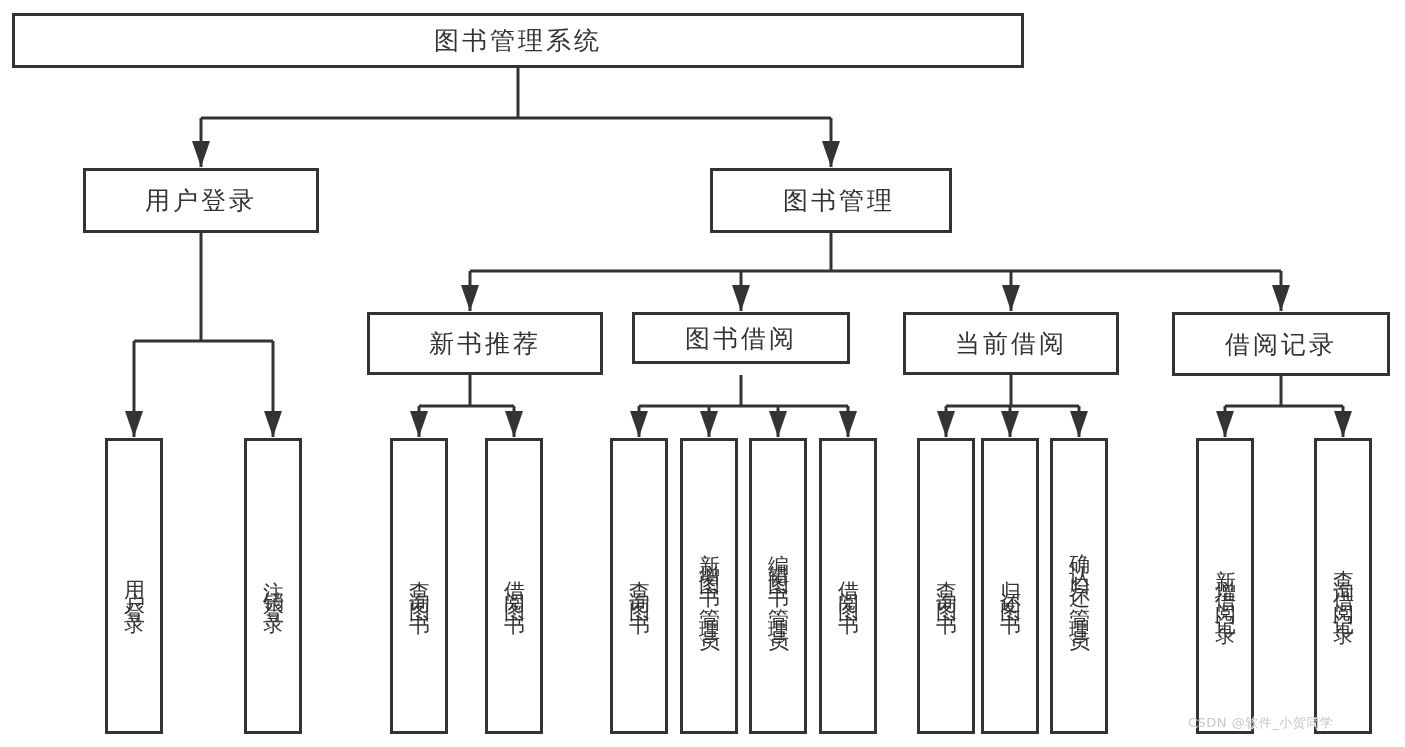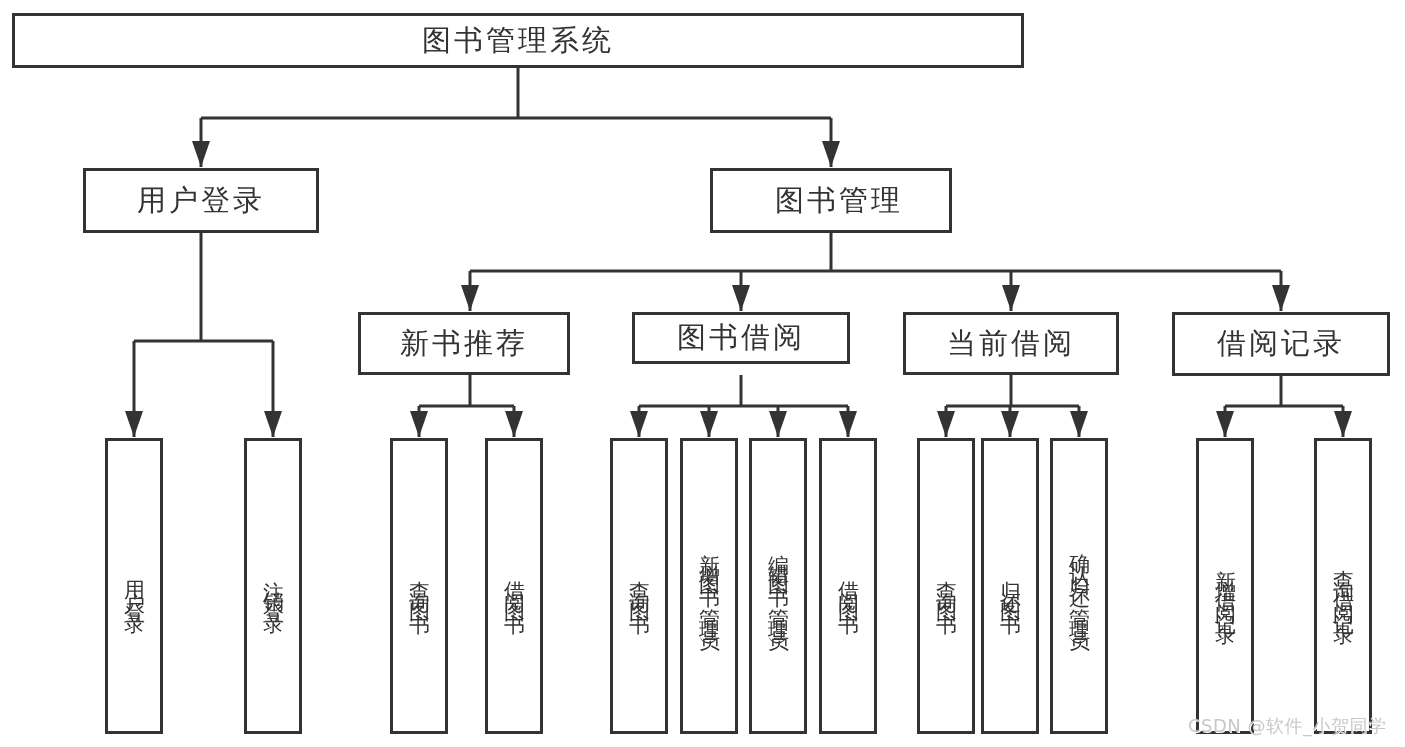--- a/index.html
+++ b/index.html
@@ -20,37 +20,37 @@
     position: absolute;
     box-sizing: border-box;
     background: #ffffff;
     border: 3px solid #333333;
     color: #333333;
     display: flex;
     align-items: center;
     justify-content: center;
   }
   .h-node {
-    font-size: 29px;
+    font-size: 25px;
     letter-spacing: 3px;
     white-space: nowrap;
   }
   .v-node span {
     writing-mode: vertical-rl;
     text-orientation: mixed;
     font-size: 21px;
     letter-spacing: 11px;
     color: #333333;
     line-height: 1;
   }
   .watermark {
     position: absolute;
     left: 1188px;
     top: 714px;
-    font-size: 18px;
+    font-size: 13px;
     letter-spacing: 0.5px;
     color: #c8c8c8;
     text-shadow: 1px 1px 0 #ffffff;
     white-space: nowrap;
     z-index: 5;
   }
 </style>
 </head>
 <body>
 
@@ -104,21 +104,21 @@
       <path d="M1225,406 V437" marker-end="url(#arrow)"></path>
       <path d="M1343,406 V437" marker-end="url(#arrow)"></path>
     </g>
   </svg>
 
   <div class="node h-node" style="left:12px; top:13px; width:1012px; height:55px;">图书管理系统</div>
 
   <div class="node h-node" style="left:83px; top:168px; width:236px; height:65px;">用户登录</div>
   <div class="node h-node" style="left:710px; top:168px; width:242px; height:65px;padding-left:16px;">图书管理</div>
 
-  <div class="node h-node" style="left:358px; top:312px; width:212px; height:63px;">新书推荐</div>
+  <div class="node h-node" style="left:367px; top:312px; width:236px; height:63px;">新书推荐</div>
   <div class="node h-node" style="left:632px; top:312px; width:218px; height:52px;text-align:right;">图书借阅</div>
   <div class="node h-node" style="left:903px; top:312px; width:216px; height:63px;font-family:Liberation Serif, serif;">当前借阅</div>
   <div class="node h-node" style="left:1172px; top:312px; width:218px; height:64px;">借阅记录</div>
 
   <div class="node v-node" style="left:105px; top:438px; width:58px; height:296px;">
     <span>用户登录</span>
   </div>
   <div class="node v-node" style="left:244px; top:438px; width:58px; height:296px;">
     <span>注销登录</span>
   </div>

